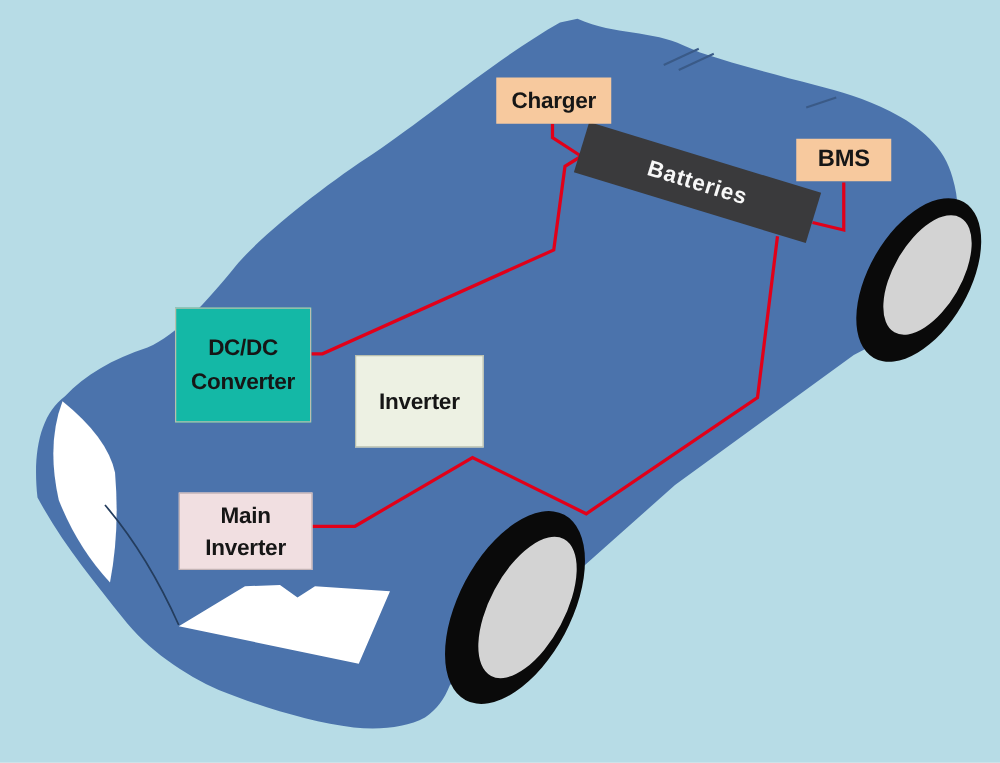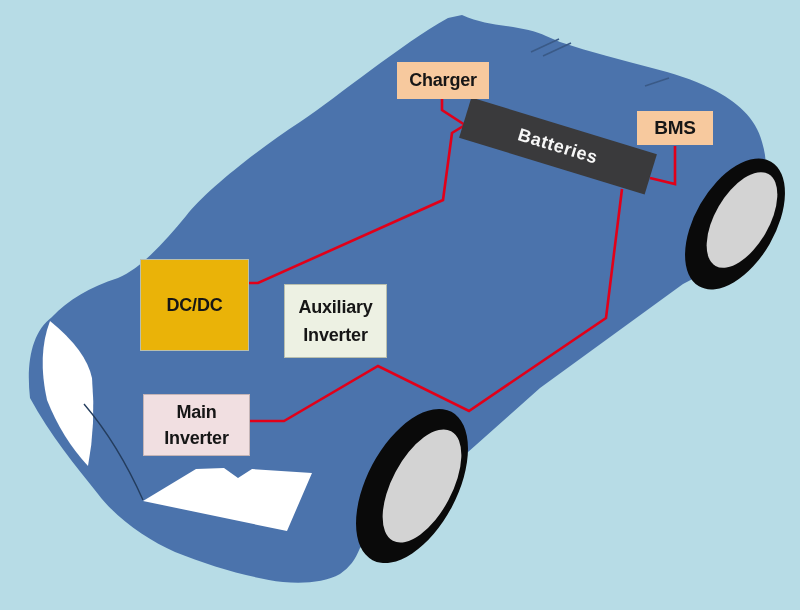--- a/index.html
+++ b/index.html
@@ -16,22 +16,22 @@
     box-sizing:border-box;letter-spacing:-0.2px;
   }
   .label-box span{display:block;}
   .box-charger{left:397px;top:62px;width:92px;height:37px;background:#f7c99e;font-size:18px;}
   .box-bms{left:637px;top:111px;width:76px;height:34px;background:#f7c99e;font-size:19px;}
   .box-batteries{
     left:461px;top:125px;width:194px;height:42px;background:#3a3a3c;
     color:#f7f7f7;font-size:18px;letter-spacing:0.6px;
     transform:rotate(17deg);
   }
-  .box-dcdc{left:140px;top:246px;width:109px;height:92px;background:#eab308;
-    border:1px solid #b9bfae;font-size:18px;line-height:27px;margin-top:13px;}
+  .box-dcdc{left:140px;top:246px;width:109px;height:92px;background:#14b8a6;
+    border:1px solid #b9bfae;font-size:18px;line-height:27px;}
   .box-aux{left:284px;top:284px;width:103px;height:74px;background:#edf1e3;
     border:1px solid #b9bfae;font-size:18px;line-height:28px;}
   .box-main{left:119px;top:394px;width:107px;height:62px;background:#f1dfe1;
     border:1px solid #c4b4b6;font-size:18px;line-height:26px;margin-left:24px;}
 </style>
 </head>
 <body>
 
 <div id="canvas">
 
@@ -91,24 +91,24 @@
   <div class="label-box box-bms">
     <span>BMS</span>
   </div>
 
   <div class="label-box box-charger">
     <span>Charger</span>
   </div>
 
   <div class="label-box box-dcdc">
     <span>DC/DC</span>
+    <span>Converter</span>
   </div>
 
   <div class="label-box box-aux">
-    <span>Auxiliary</span>
     <span>Inverter</span>
   </div>
 
   <div class="label-box box-main">
     <span>Main</span>
     <span>Inverter</span>
   </div>
 
 </div>
 

